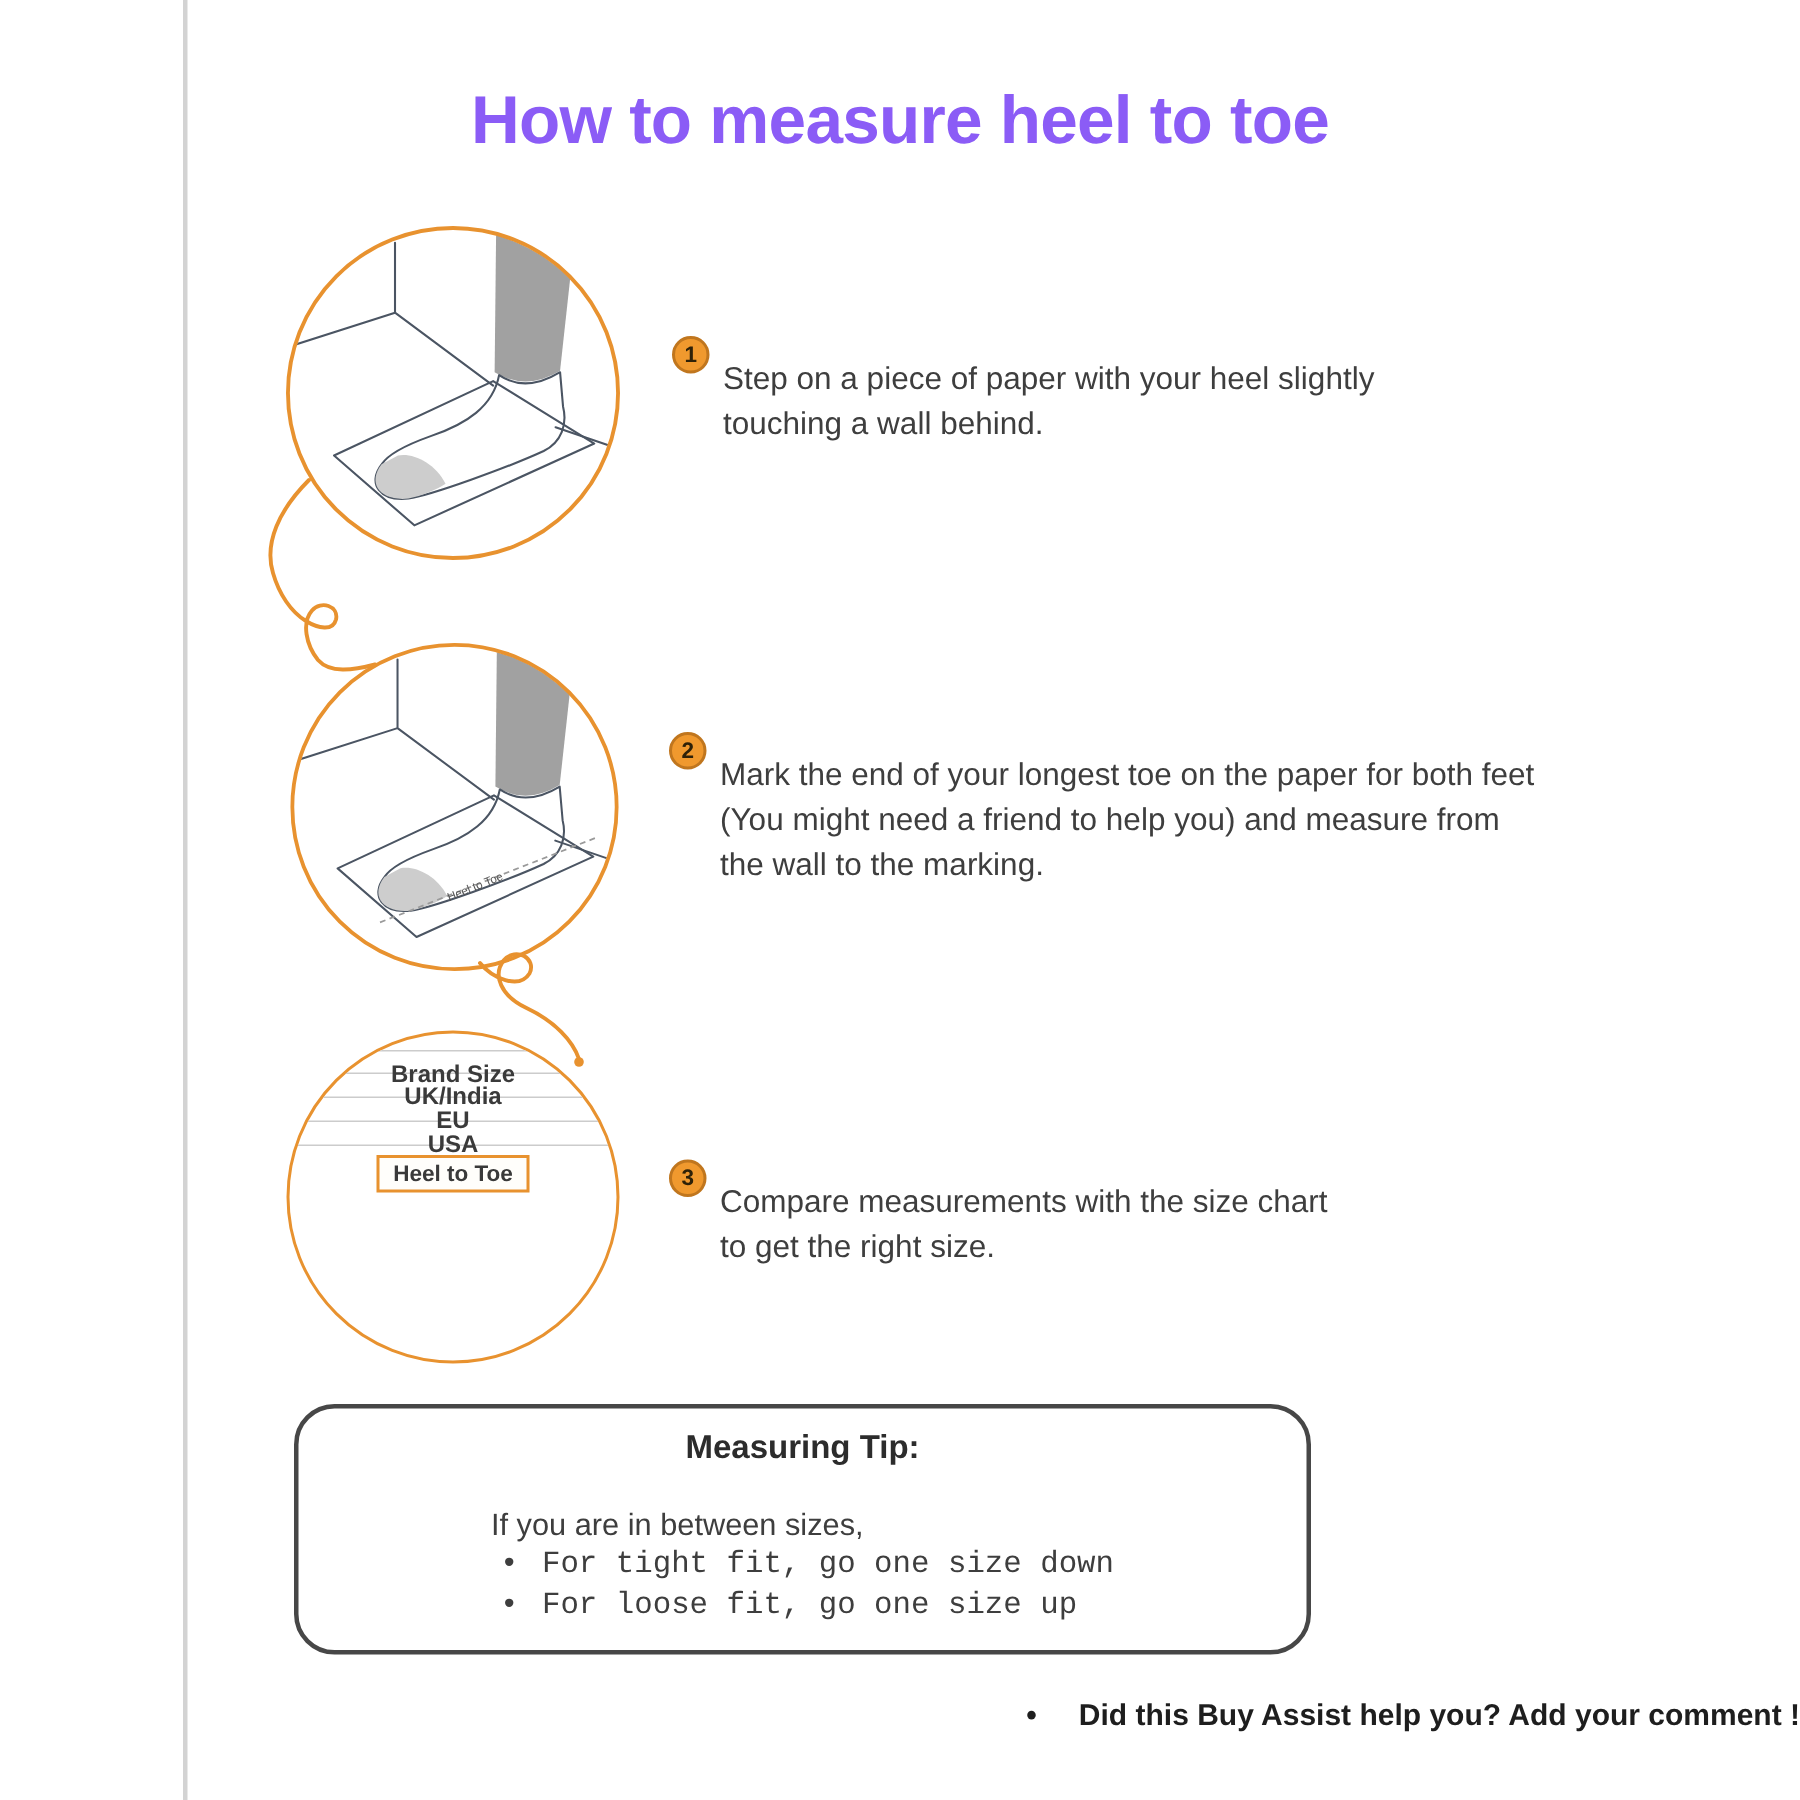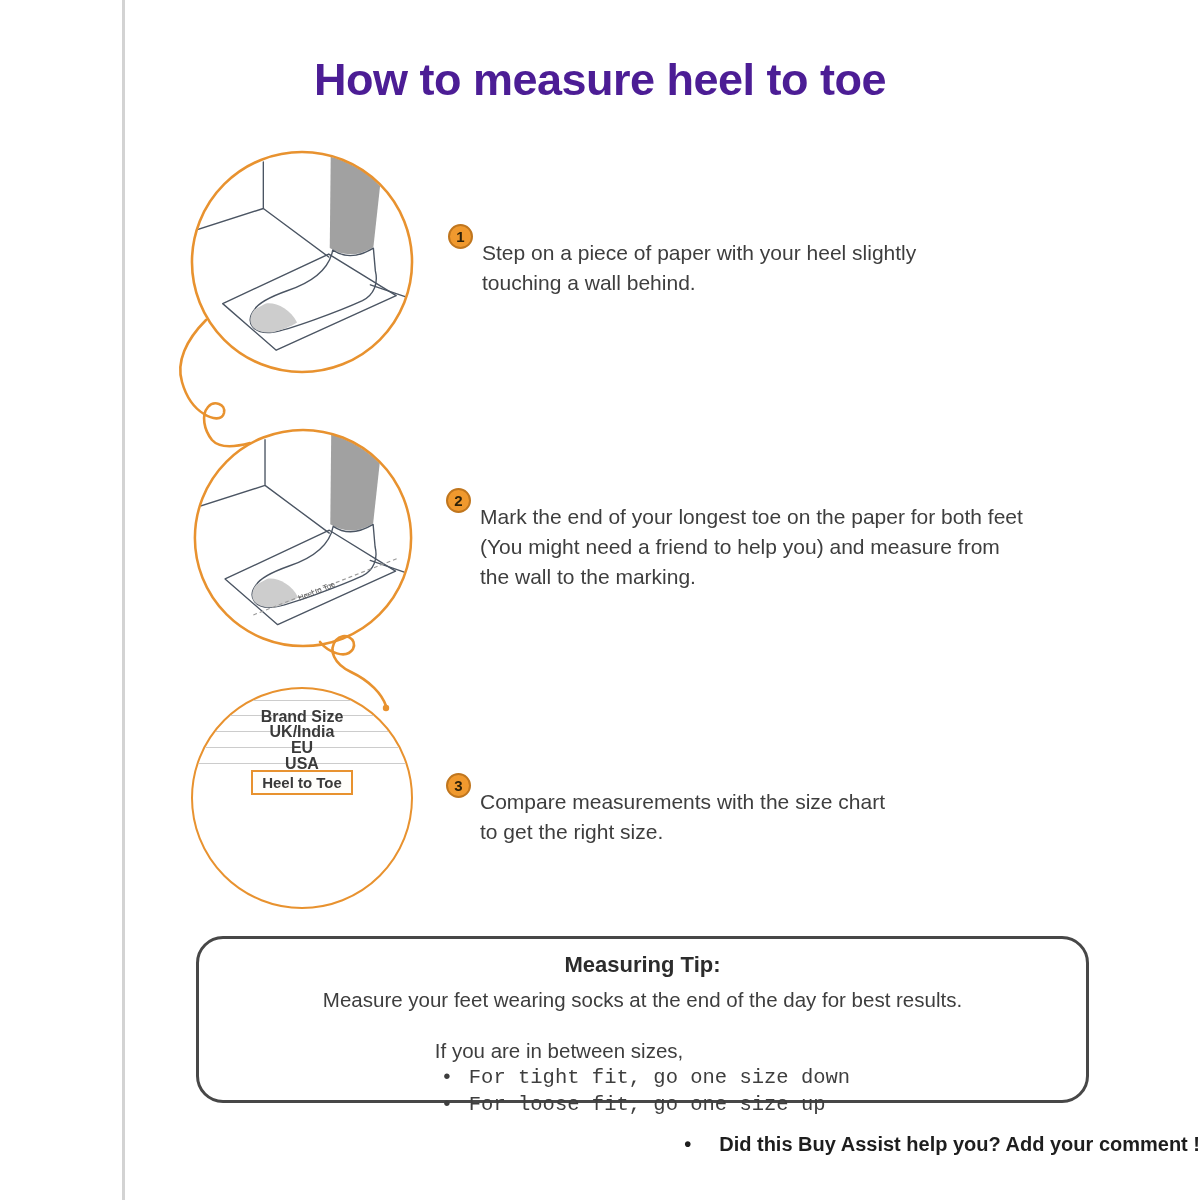--- a/index.html
+++ b/index.html
@@ -7,21 +7,21 @@
   .page {
     position:relative; width:1200px; height:1200px; background:#fff;
     font-family:"Liberation Sans", sans-serif; overflow:hidden;
   }
   .left-divider {
     position:absolute; left:122px; top:0; width:3px; height:1200px;
     background:#d3d3d3;
   }
   .title {
     position:absolute; left:0; right:0; top:54px; text-align:center;
-    font-size:45px; font-weight:bold; color:#4c1d95; letter-spacing:-0.5px;
+    font-size:45px; font-weight:bold; color:#8b5cf6; letter-spacing:-0.5px;
   }
   .scene { position:absolute; }
   #scene1 { left:188px; top:148px; width:228px; height:228px; }
   #scene2 { left:191px; top:426px; width:224px; height:224px; }
   .connectors { position:absolute; left:150px; top:300px; width:260px; height:420px; pointer-events:none; }
   .step {
     position:absolute; display:flex; align-items:flex-start; gap:9px;
     font-size:21px; line-height:30px; color:#3e3e3e;
   }
   #step1 { left:448px; top:222px; }
@@ -46,21 +46,21 @@
   .size-row:first-child { border-top:1px solid #cccccc; }
   .size-row.boxed {
     border-bottom:none; height:36px; display:flex; align-items:center;
     justify-content:center;
   }
   .size-row.boxed span {
     display:inline-block; border:2px solid #E8922F; padding:0 9px;
     line-height:21px; font-size:15px; background:#fffefb;
   }
   .tip-box {
-    position:absolute; left:196px; top:936px; width:893px; height:167px;
+    position:absolute; left:196px; top:936px; width:678px; height:167px;
     border:3px solid #474747; border-radius:27px; background:#fff;
     text-align:center; color:#3e3e3e;
   }
   .tip-title { margin-top:13px; font-size:22px; font-weight:bold; color:#2c2c2c; }
   .tip-line1 { margin-top:10px; font-size:20.5px; }
   .tip-between { width:fit-content; margin:25px auto 0; text-align:left; font-size:20.5px; line-height:27px; }
   .tip-bullet { padding-left:34px; position:relative;font-family:Liberation Mono, monospace; }
   .tip-bullet::before { content:"\2022"; position:absolute; left:6px; }
   .buy-note {
     position:absolute; left:0; right:0; top:1133px; text-align:right;
@@ -142,21 +142,20 @@
       <div class="size-row">EU</div>
       <div class="size-row">USA</div>
       <div class="size-row boxed">
         <span>Heel to Toe</span>
       </div>
     </div>
   </div>
 
   <div class="tip-box">
     <div class="tip-title">Measuring Tip:</div>
-    <div class="tip-line1">Measure your feet wearing socks at the end of the day for best results.</div>
     <div class="tip-between">
       <div>If you are in between sizes,</div>
       <div class="tip-bullet">For tight fit, go one size down</div>
       <div class="tip-bullet">For loose fit, go one size up</div>
     </div>
   </div>
 
   <div class="buy-note">Did this Buy Assist help you? Add your comment !</div>
 
 </div>

